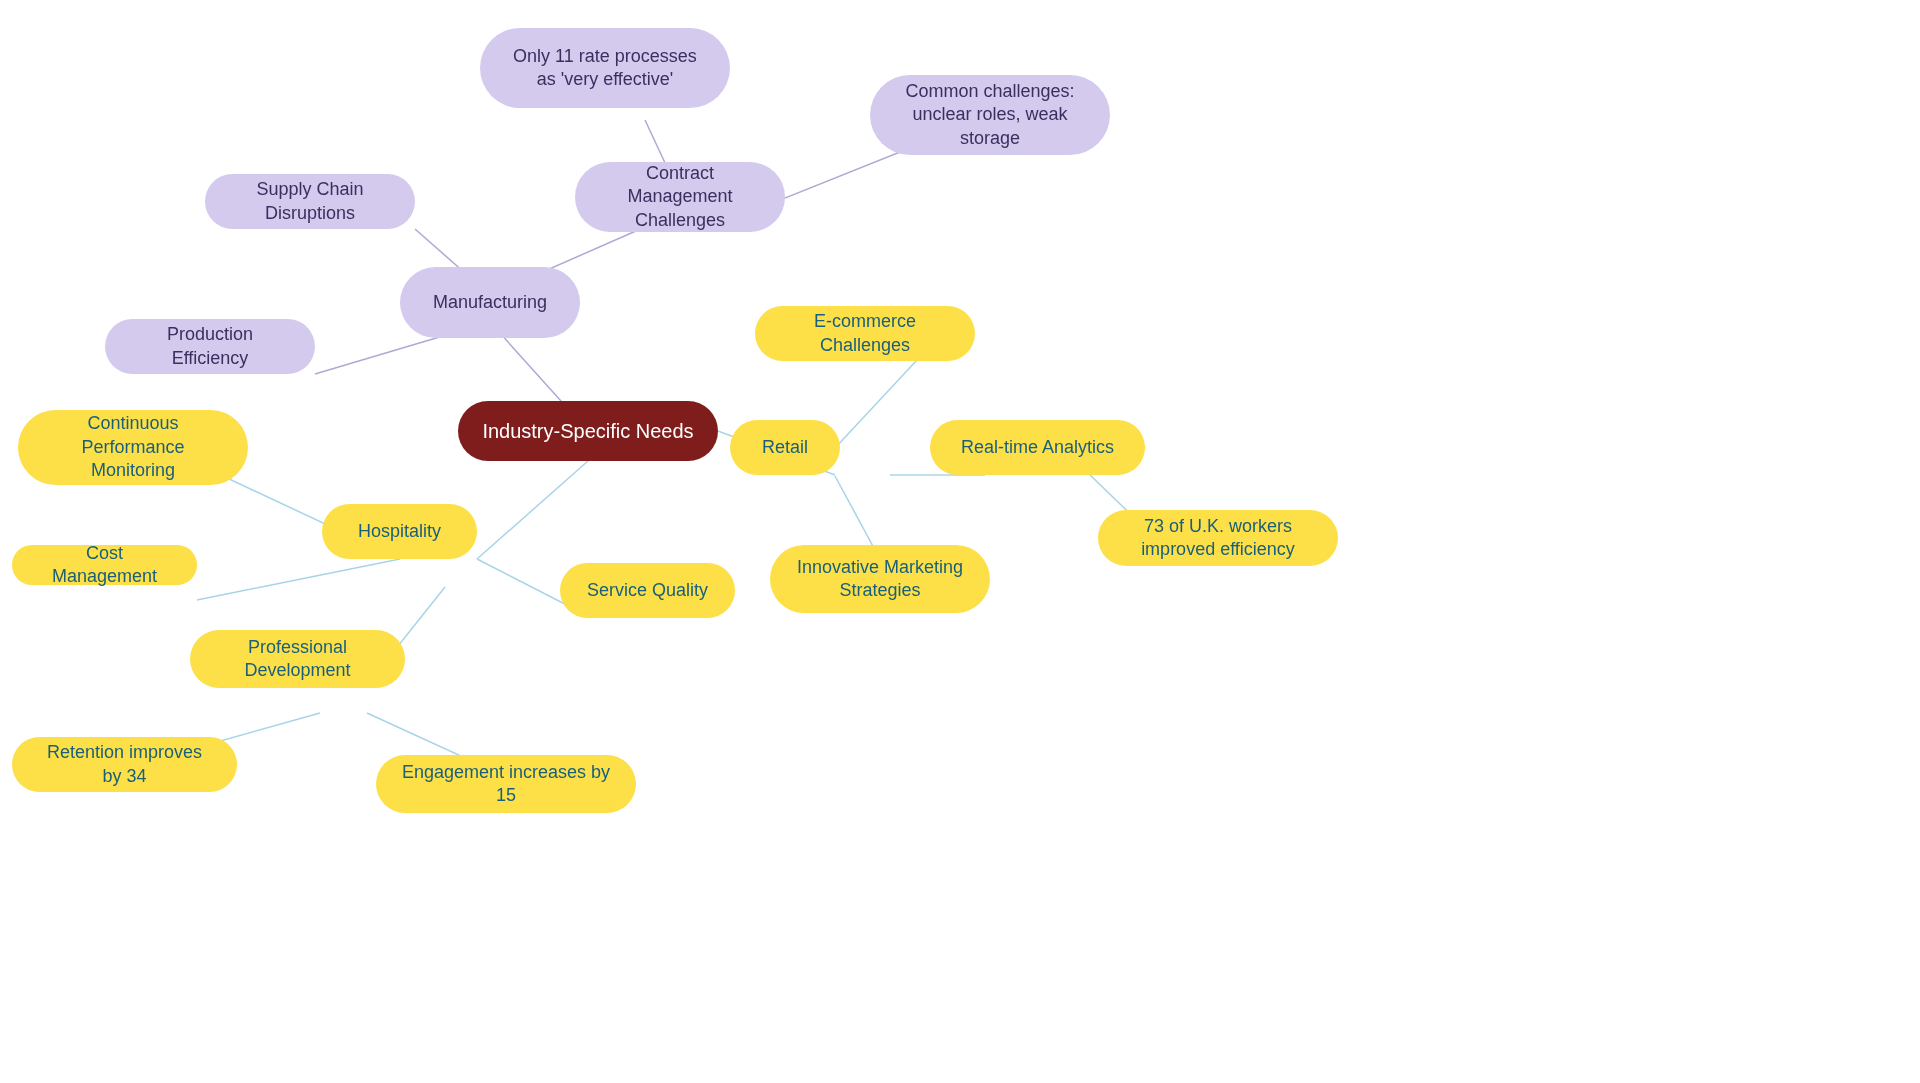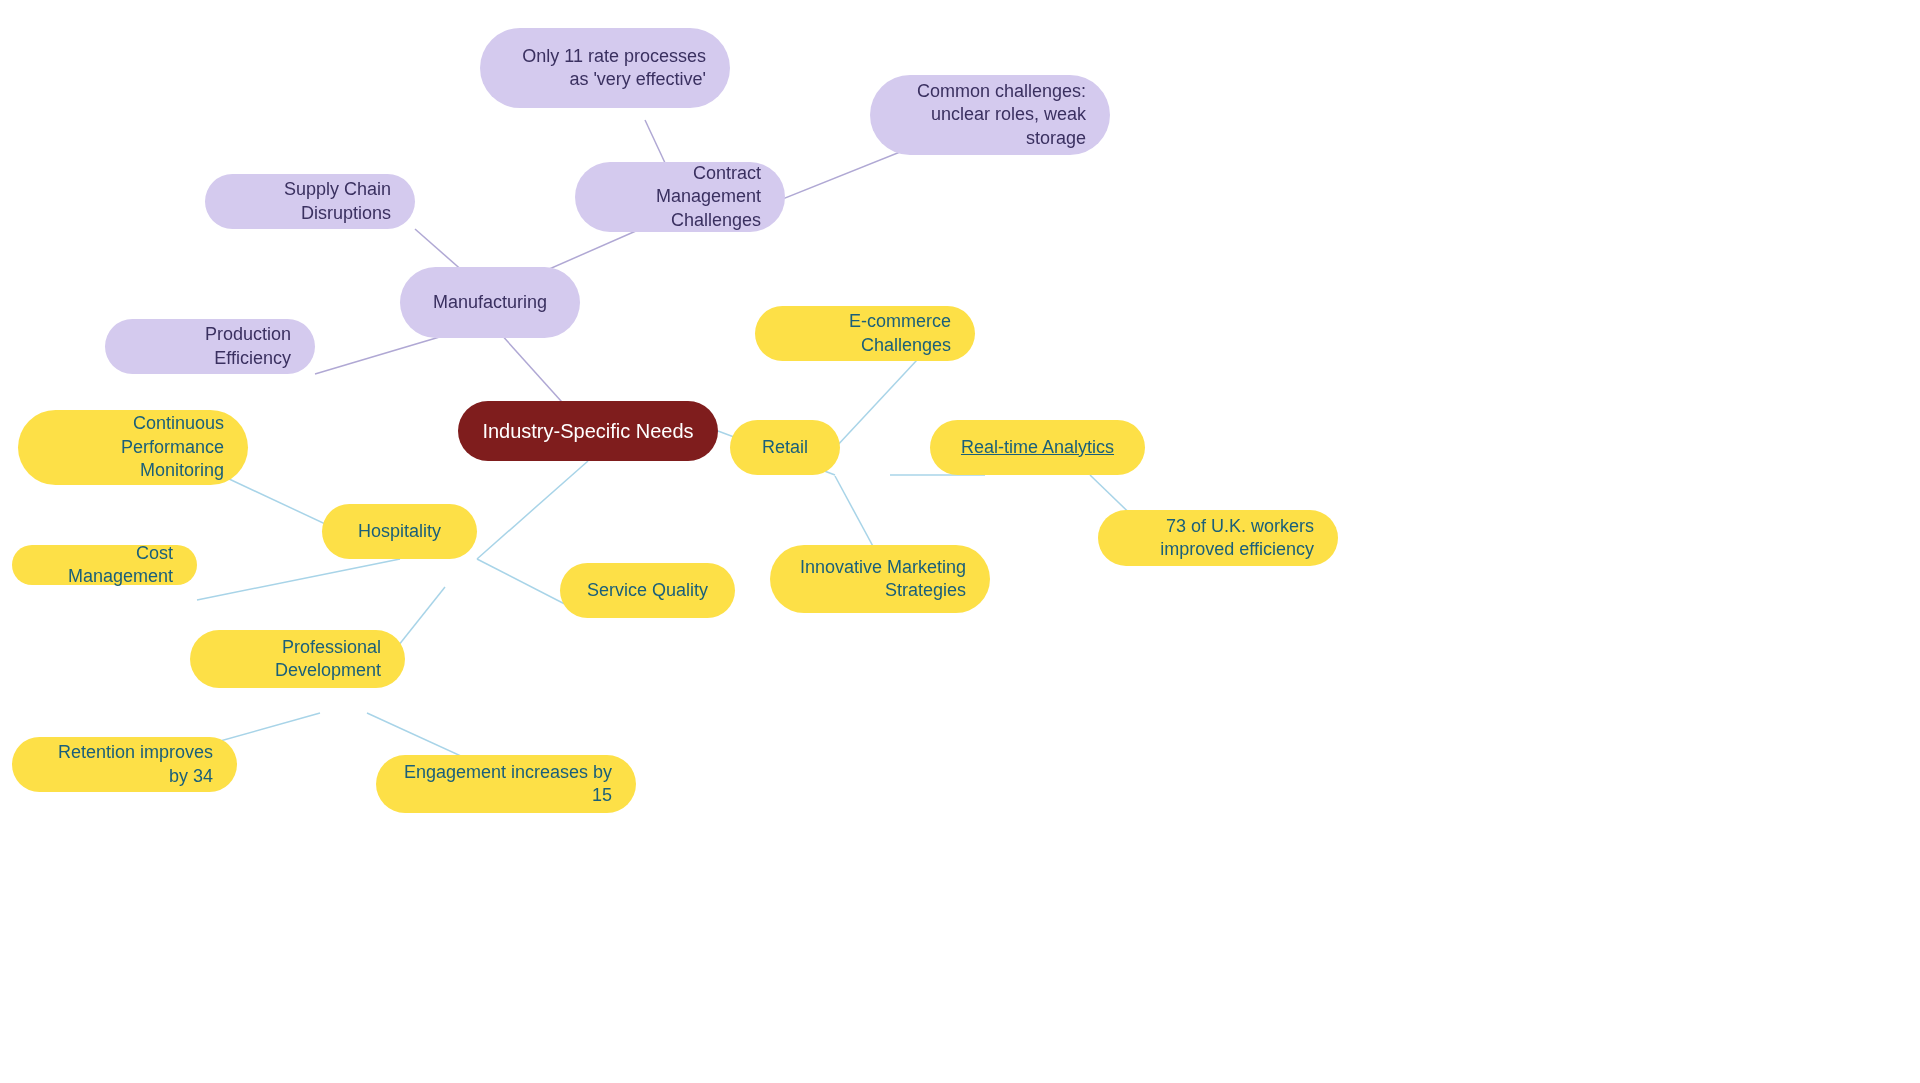--- a/index.html
+++ b/index.html
@@ -20,21 +20,21 @@
       pointer-events: none;
       z-index: 0;
     }
 
     .node {
       position: absolute;
       border-radius: 50px;
       display: flex;
       align-items: center;
       justify-content: center;
-      text-align: right;
+      text-align: center;
       font-size: 18px;
       font-weight: 400;
       line-height: 1.3;
       padding: 14px 24px;
       z-index: 1;
     }
 
     .node-center {
       background: #7f1d1d;
       color: #ffffff;
@@ -122,17 +122,17 @@
 <div class="node node-blue" style="left:190px; top:630px; width:215px; height:58px;">Professional Development</div>
 
 <div class="node node-blue" style="left:12px; top:737px; width:225px; height:55px;">Retention improves by 34</div>
 
 <div class="node node-blue" style="left:376px; top:755px; width:260px; height:58px;">Engagement increases by 15</div>
 
 <div class="node node-blue" style="left:730px; top:420px; width:110px; height:55px;">Retail</div>
 
 <div class="node node-blue" style="left:755px; top:306px; width:220px; height:55px;">E-commerce Challenges</div>
 
-<div class="node node-blue" style="left:930px; top:420px; width:215px; height:55px;text-decoration:underline;">Real-time Analytics</div>
+<div class="node node-blue" style="left:930px; top:420px; width:215px; height:55px;">Real-time Analytics</div>
 
 <div class="node node-blue" style="left:770px; top:545px; width:220px; height:68px;">Innovative Marketing Strategies</div>
 
 <div class="node node-blue" style="left:1098px; top:510px; width:240px; height:56px;">73 of U.K. workers improved efficiency</div>
 
 </body></html>

